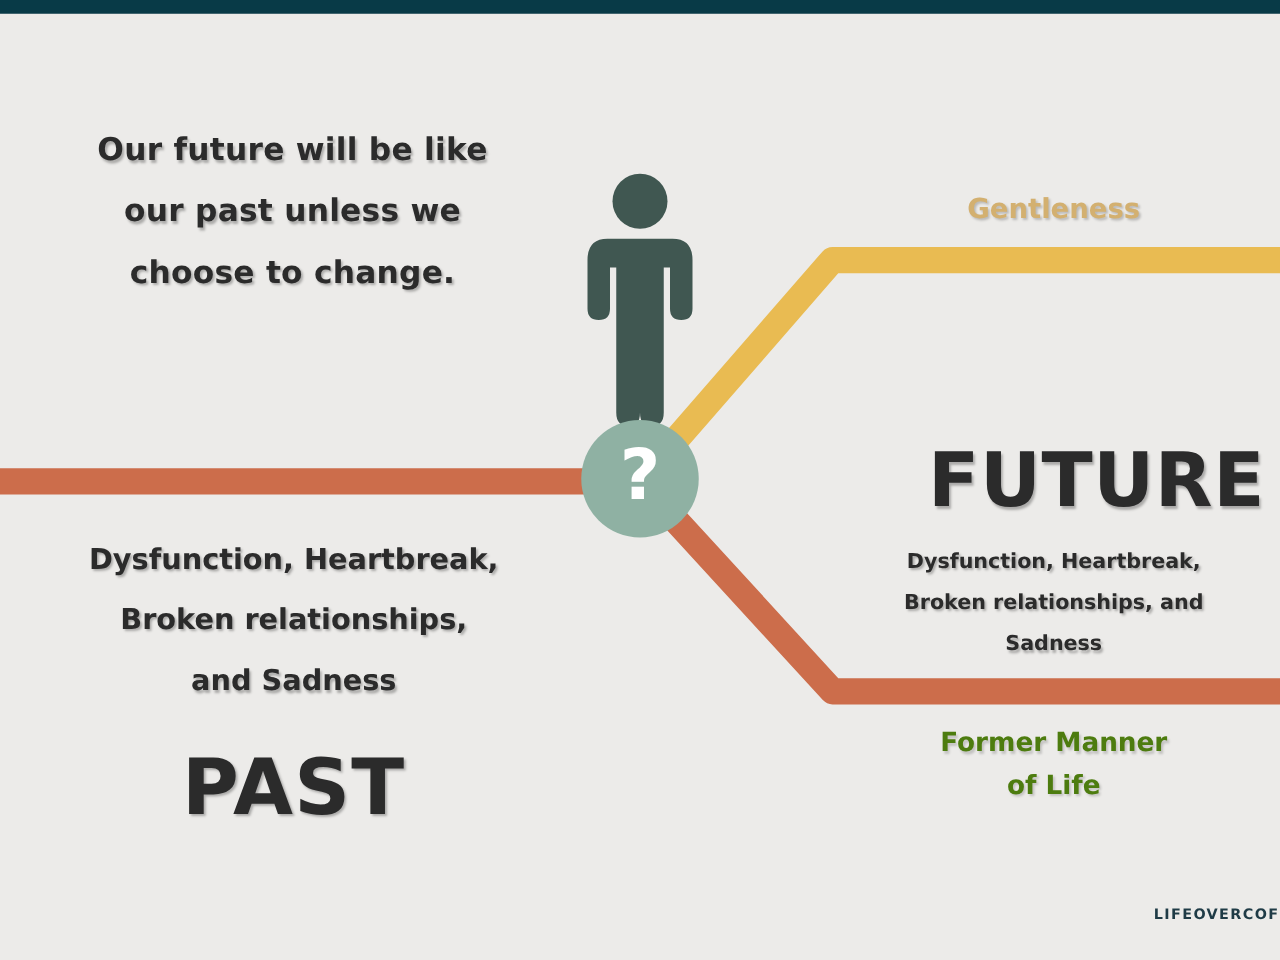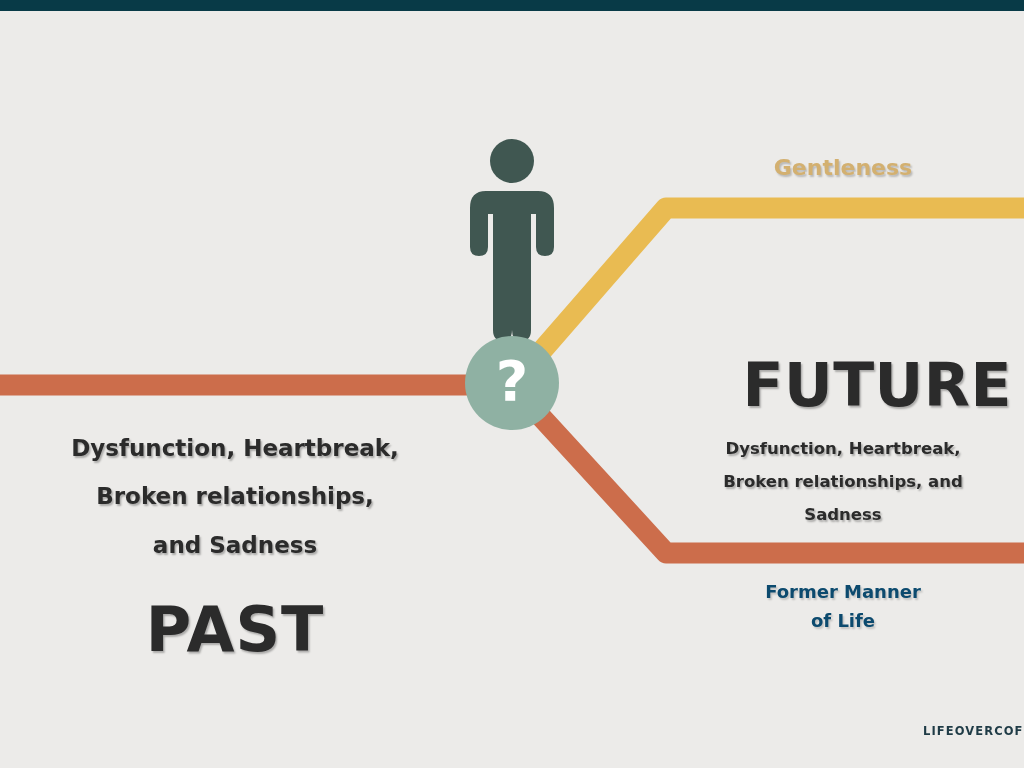--- a/index.html
+++ b/index.html
@@ -98,23 +98,23 @@
     top: 432px;
     width: 326px;
     font-size: 16.5px;
     line-height: 2.0;
   }
 
   #former-label {
     left: 690px;
     top: 578px;
     width: 306px;
-    font-size: 18px;
+    font-size: 21px;
     line-height: 1.6;
-    color: #0c4a6e;
+    color: #4d7c0f;
     text-shadow: 1.5px 2px 2px rgba(0,0,0,0.18);
   }
 
   
   #qmark {
     position: absolute;
     left: 465px;
     top: 336px;
     width: 94px;
     height: 94px;
@@ -191,20 +191,23 @@
                Q 470 256 470 247
                L 470 208
                Q 470 191 486 191 Z"></path>
     </g>
 
     <circle cx="512" cy="383" r="47" fill="#8fb1a3"></circle>
   </svg>
 
   <div id="qmark">?</div>
 
+  <div class="txt" id="headline">Our future will be like
+our past unless we
+choose to change.</div>
 
   <div class="txt" id="past-list">Dysfunction, Heartbreak,
 Broken relationships,
 and Sadness</div>
 
   <div class="txt" id="past-label">PAST</div>
 
   <div class="txt" id="repentance-label">Gentleness</div>
 
 

